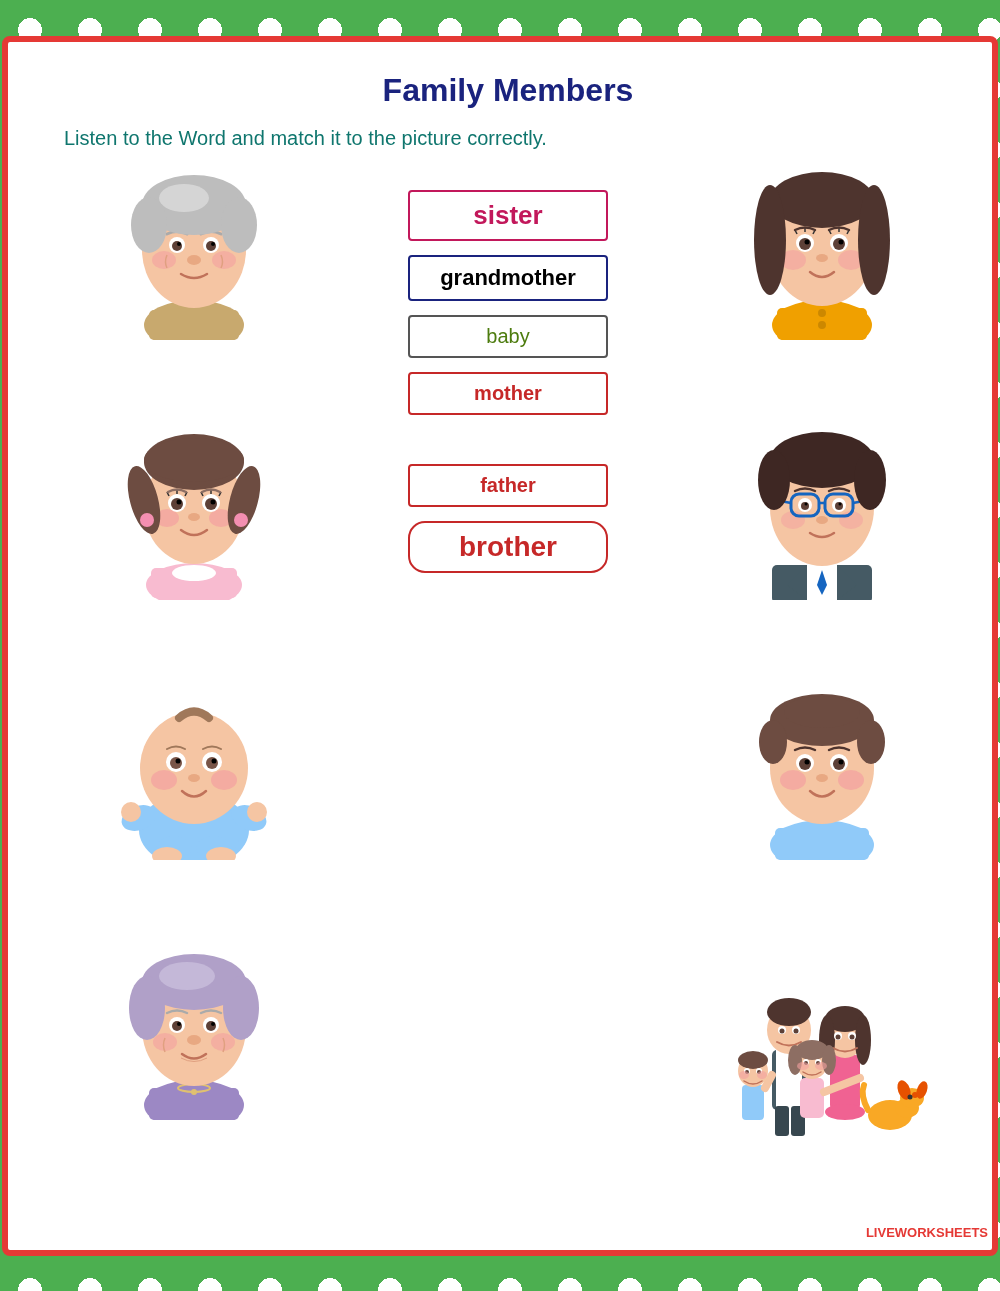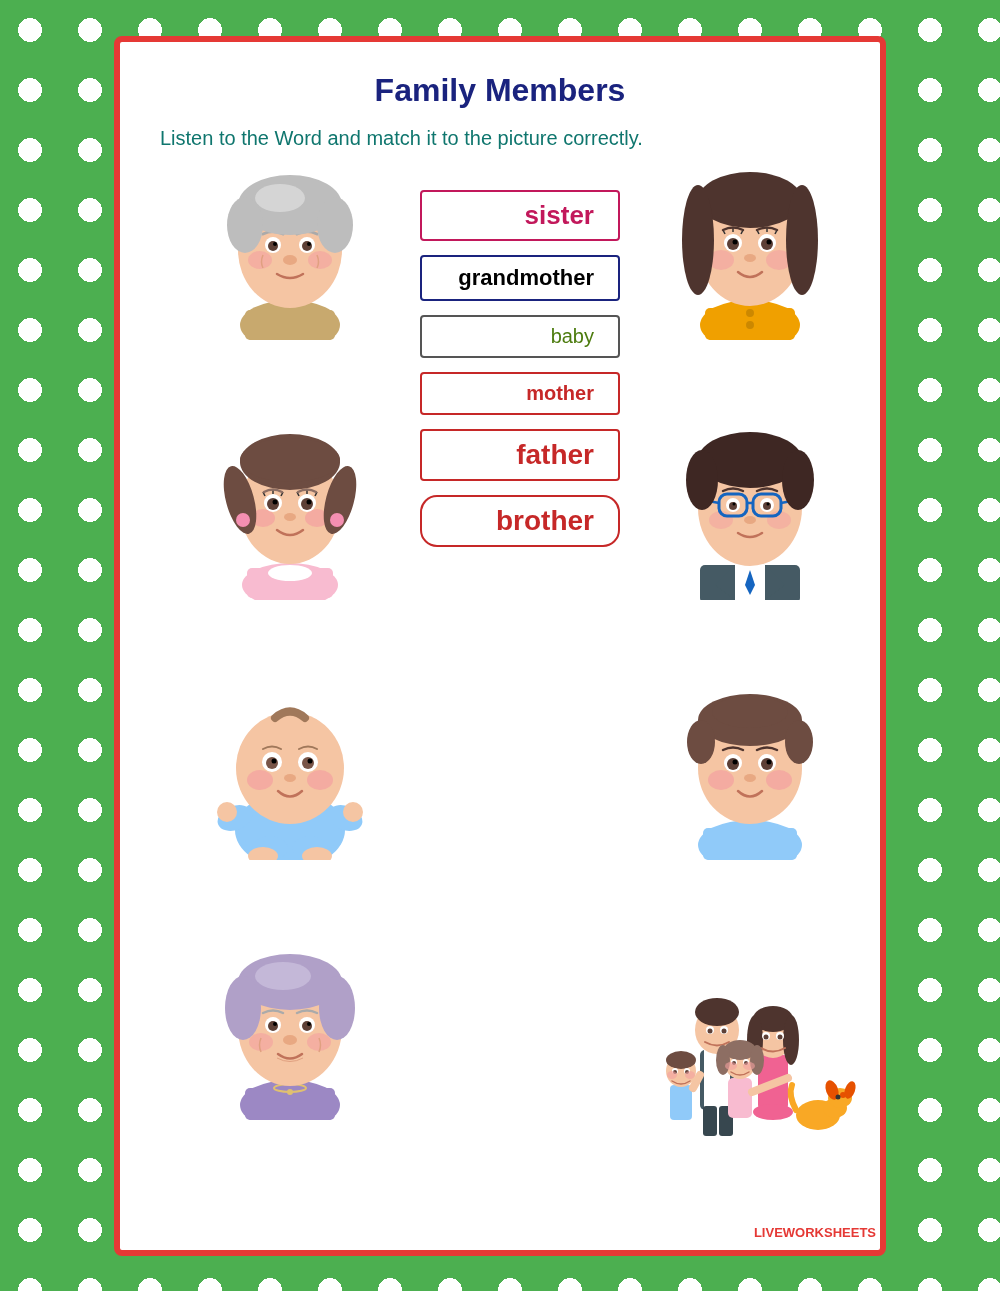--- a/index.html
+++ b/index.html
@@ -10,26 +10,26 @@
       background-color: #4caf50;
       background-image: radial-gradient(circle, white 12px, transparent 12px);
       background-size: 60px 60px;
       display: flex;
       align-items: center;
       justify-content: center;
       font-family: Arial, sans-serif;
     }
 
     .outer-border {
-      width: 772px;
+      width: 996px;
       min-height: 1220px;
       border: 6px solid #e53935;
       border-radius: 8px;
       background: white;
-      padding: 30px 40px 30px 40px;
+      padding: 30px 40px 30px 56px;
       position: relative;
     }
 
     .title {
       text-align: center;
       font-size: 32px;
       font-weight: bold;
       color: #1a237e;
       margin-bottom: 18px;
     }
@@ -67,21 +67,21 @@
       gap: 14px;
       align-items: center;
       padding-top: 10px;
     }
 
     .word-box {
       border: 2px solid #333;
       border-radius: 4px;
       padding: 8px 24px;
       font-size: 22px;
-      text-align: right;
+      text-align: center;
       min-width: 200px;
       background: white;
     }
 
     .word-box.bold-red {
       font-weight: 900;
       color: #c62828;
       border-color: #c62828;
       font-size: 20px;
     }
@@ -340,21 +340,21 @@
       <div class="word-box bold-pink" style="margin-top:30px;">sister</div>
 
       <div class="word-box bold-navy">grandmother</div>
 
       <div class="word-box plain">baby</div>
 
 
 
       <div class="word-box bold-red">mother</div>
 
-      <div class="word-box bold-red" style="font-size:28px;">father</div>
+      <div class="word-box bold-red" style="font-size:20px;margin-top:35px;">father</div>
 
       <div class="word-box bold-red" style="font-size:28px;border-radius:17px;">brother</div>
     </div>
 
     <div class="right-col">
 
       <div class="right-item">
         <svg class="person-svg" viewBox="0 0 170 190" xmlns="http://www.w3.org/2000/svg">
 
           <rect x="73" y="130" width="24" height="22" fill="#f5c5a3" rx="4"></rect>

